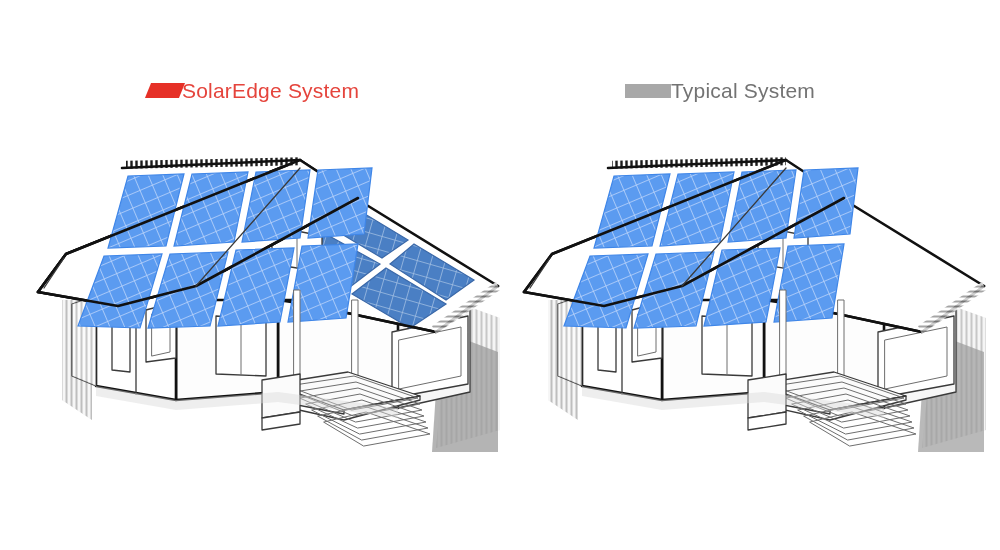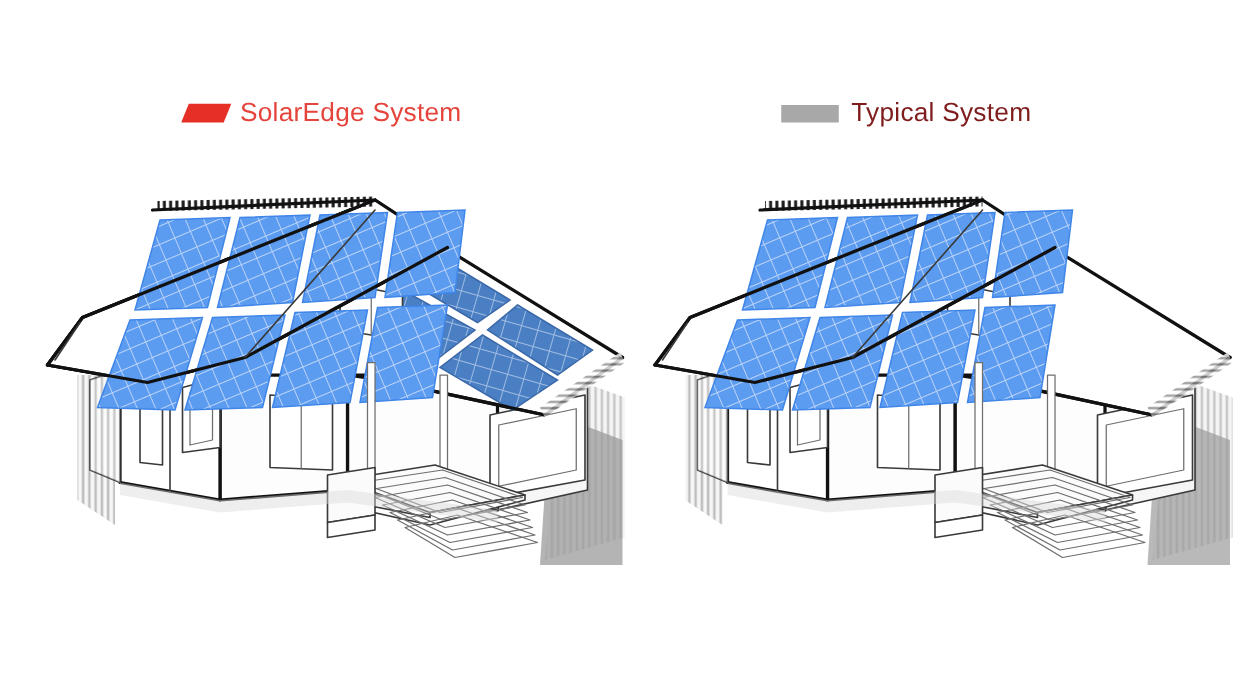--- a/index.html
+++ b/index.html
@@ -20,35 +20,35 @@
     width: 1000px;
     height: 550px;
     background: #ffffff;
   }
 
   
   .legend {
     position: absolute;
     display: flex;
     align-items: center;
-    gap: 10px;
+    gap: 0;
     white-space: nowrap;
   }
   .legend-label {
     font-size: 21px;
     font-weight: 400;
     letter-spacing: 0.2px;
     line-height: 1;
     
     filter: blur(0.35px);
   }
   #legend-solaredge { left: 148px; top: 80px; }
   #legend-solaredge .legend-label { color: #e5443c; }
   #legend-typical { left: 625px; top: 80px; }
-  #legend-typical .legend-label { color: #7f1d1d; }
+  #legend-typical .legend-label { color: #737373; }
 
   .marker-parallelogram {
     width: 34px;
     height: 15px;
     background: #e63027;
     transform: skewX(-22deg);
     flex: 0 0 auto;
   }
   .marker-rect {
     width: 46px;

